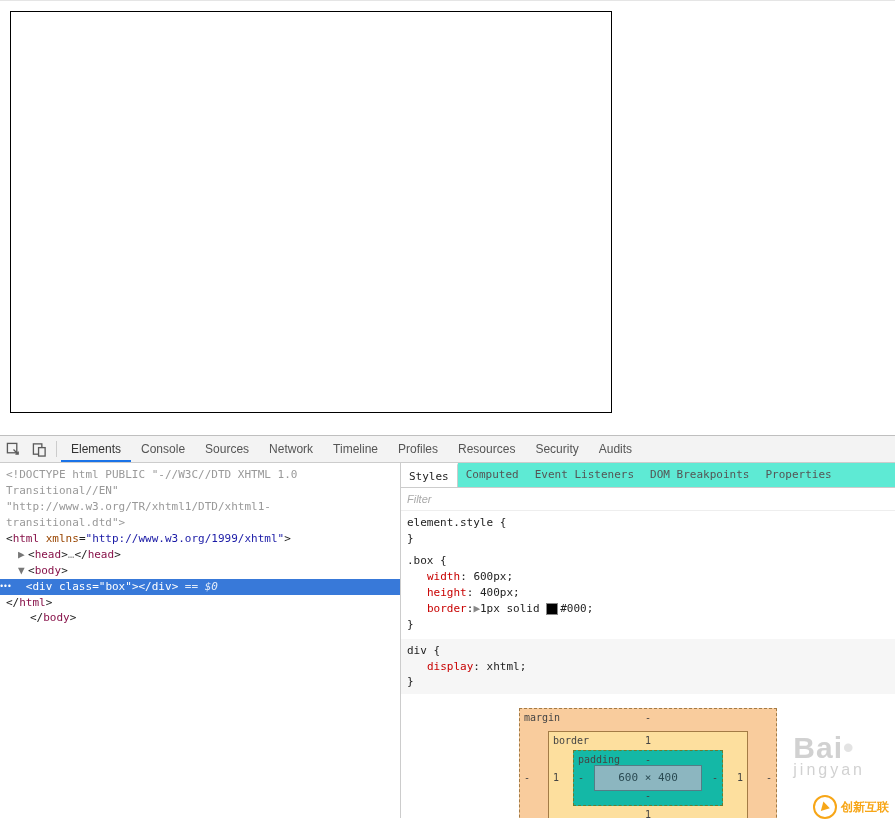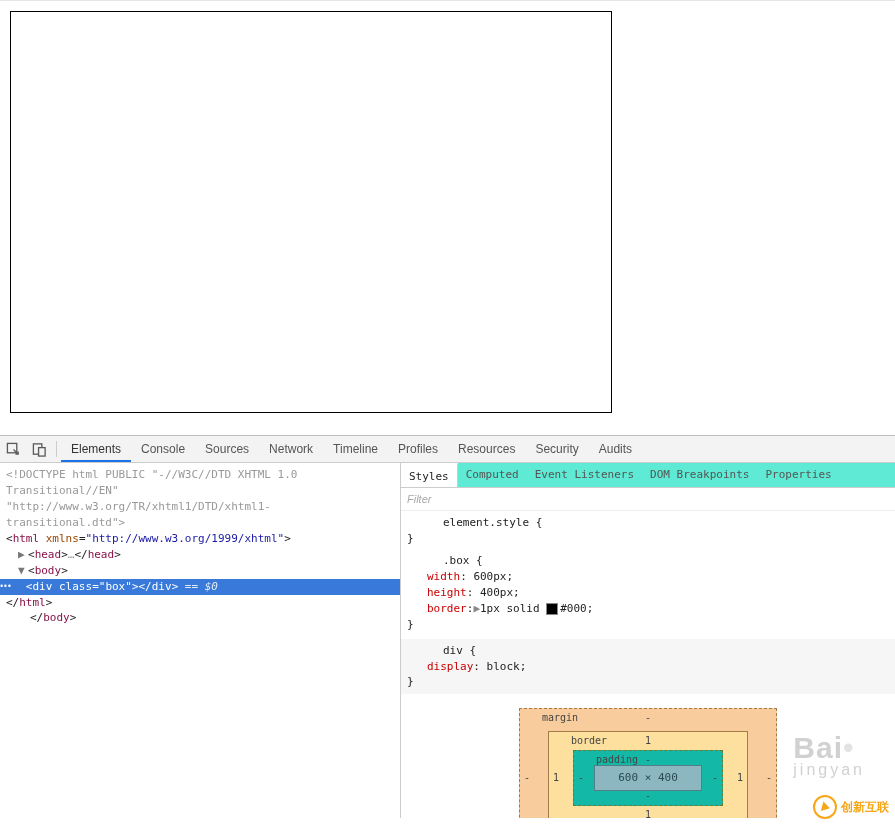--- a/index.html
+++ b/index.html
@@ -102,34 +102,34 @@
   
   .r-tabs { display:flex; height:24px; border-bottom:1px solid #ccc; background:#5eead4; }
   .r-tab { padding:0 8px; line-height:24px; color:#555; cursor:pointer; }
   .r-tab.active { color:#222; background:#fff; border-right:1px solid #ccc; border-top:2px solid transparent; }
 
   .r-filter { height:22px; line-height:22px; padding:0 6px; border-bottom:1px solid #eee; color:#aaa; font-style:italic; font-family: "Segoe UI", Arial, sans-serif; font-size:11px; }
 
   .r-body { padding:4px 6px; }
   .rule { margin-bottom:6px; }
   .rule-inh { background:#f6f6f6; margin:0 -6px; padding:4px 6px; }
-  .sel { color:#222;margin-left:36px; }
+  .sel { color:#222; }
   .prop { padding-left:20px; }
   .p-name { color:#c80000; }
   .p-val  { color:#222; }
   .swatch { display:inline-block; width:10px; height:10px; border:1px solid #888; background:#000; vertical-align:middle; margin-right:2px; }
   .playtri { color:#888; }
 
   
   .boxmodel-wrap { padding: 14px 0 0 0; display:flex; justify-content:center; }
   .bm-margin { background:#f9cc9d; border:1px dashed #a37b46; padding:22px 28px 22px 28px; position:relative; width:200px; }
   .bm-border { background:#fddf9e; border:1px solid #a37b46; padding:18px 24px 18px 24px; position:relative; }
   .bm-padding{ background:#14b8a6; border:1px dashed #6a7a30; padding:14px 20px 14px 20px; position:relative; }
   .bm-content{ background:#8cb6c0; border:1px solid #547d86; color:#2a4a52; text-align:center; padding:4px 10px; font-family: Consolas, monospace; font-size:11px; position:relative; }
-  .bm-label  { position:absolute; top:2px; left:22px; font-size:10px; color:#444; font-family: Consolas, monospace; }
+  .bm-label  { position:absolute; top:2px; left:4px; font-size:10px; color:#444; font-family: Consolas, monospace; }
   .bm-num    { position:absolute; font-size:10px; color:#444; font-family: Consolas, monospace; }
   .bm-top    { left:50%; top:2px; transform:translateX(-50%); }
   .bm-left   { left:4px; top:50%; transform:translateY(-50%); }
   .bm-right  { right:4px; top:50%; transform:translateY(-50%); }
   .bm-bot    { left:50%; bottom:2px; transform:translateX(-50%); }
 
   
   .wm1 {
     position:fixed; right:30px; bottom:46px;
     font-family: Arial, sans-serif; font-weight:700; font-size:30px;
@@ -215,21 +215,21 @@
         <div class="rule">
           <div class="sel">.box {</div>
           <div class="prop"><span class="p-name">width</span>: <span class="p-val">600px;</span></div>
           <div class="prop"><span class="p-name">height</span>: <span class="p-val">400px;</span></div>
           <div class="prop"><span class="p-name">border</span>:<span class="playtri">▶</span><span class="p-val">1px solid </span><span class="swatch"></span><span class="p-val">#000;</span></div>
           <div>}</div>
         </div>
 
         <div class="rule rule-inh">
           <div class="sel">div {</div>
-          <div class="prop"><span class="p-name">display</span>: <span class="p-val">block;</span></div>
+          <div class="prop"><span class="p-name">display</span>: <span class="p-val">xhtml;</span></div>
           <div>}</div>
         </div>
 
         <div class="boxmodel-wrap">
           <div class="bm-margin">
             <span class="bm-label">margin</span>
             <span class="bm-num bm-top">-</span>
             <span class="bm-num bm-left">-</span>
             <span class="bm-num bm-right">-</span>
 

